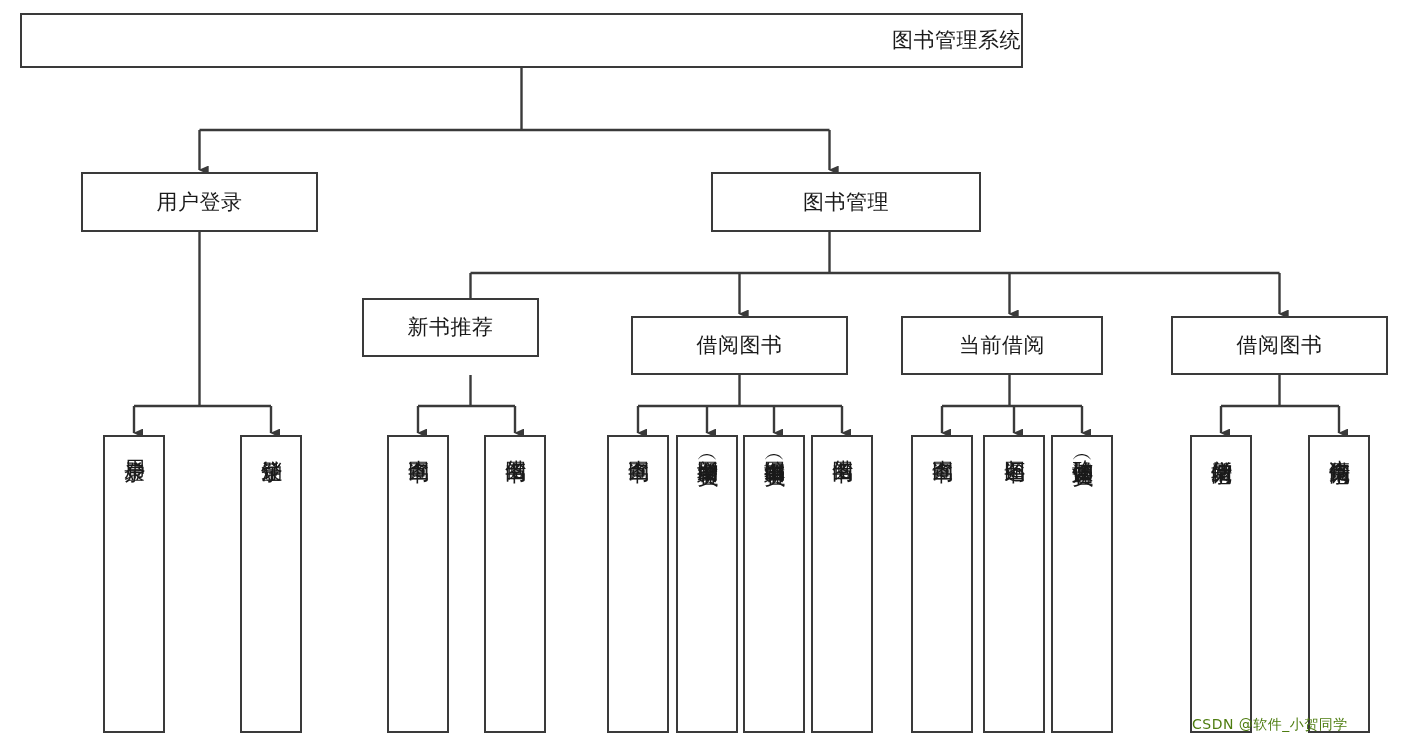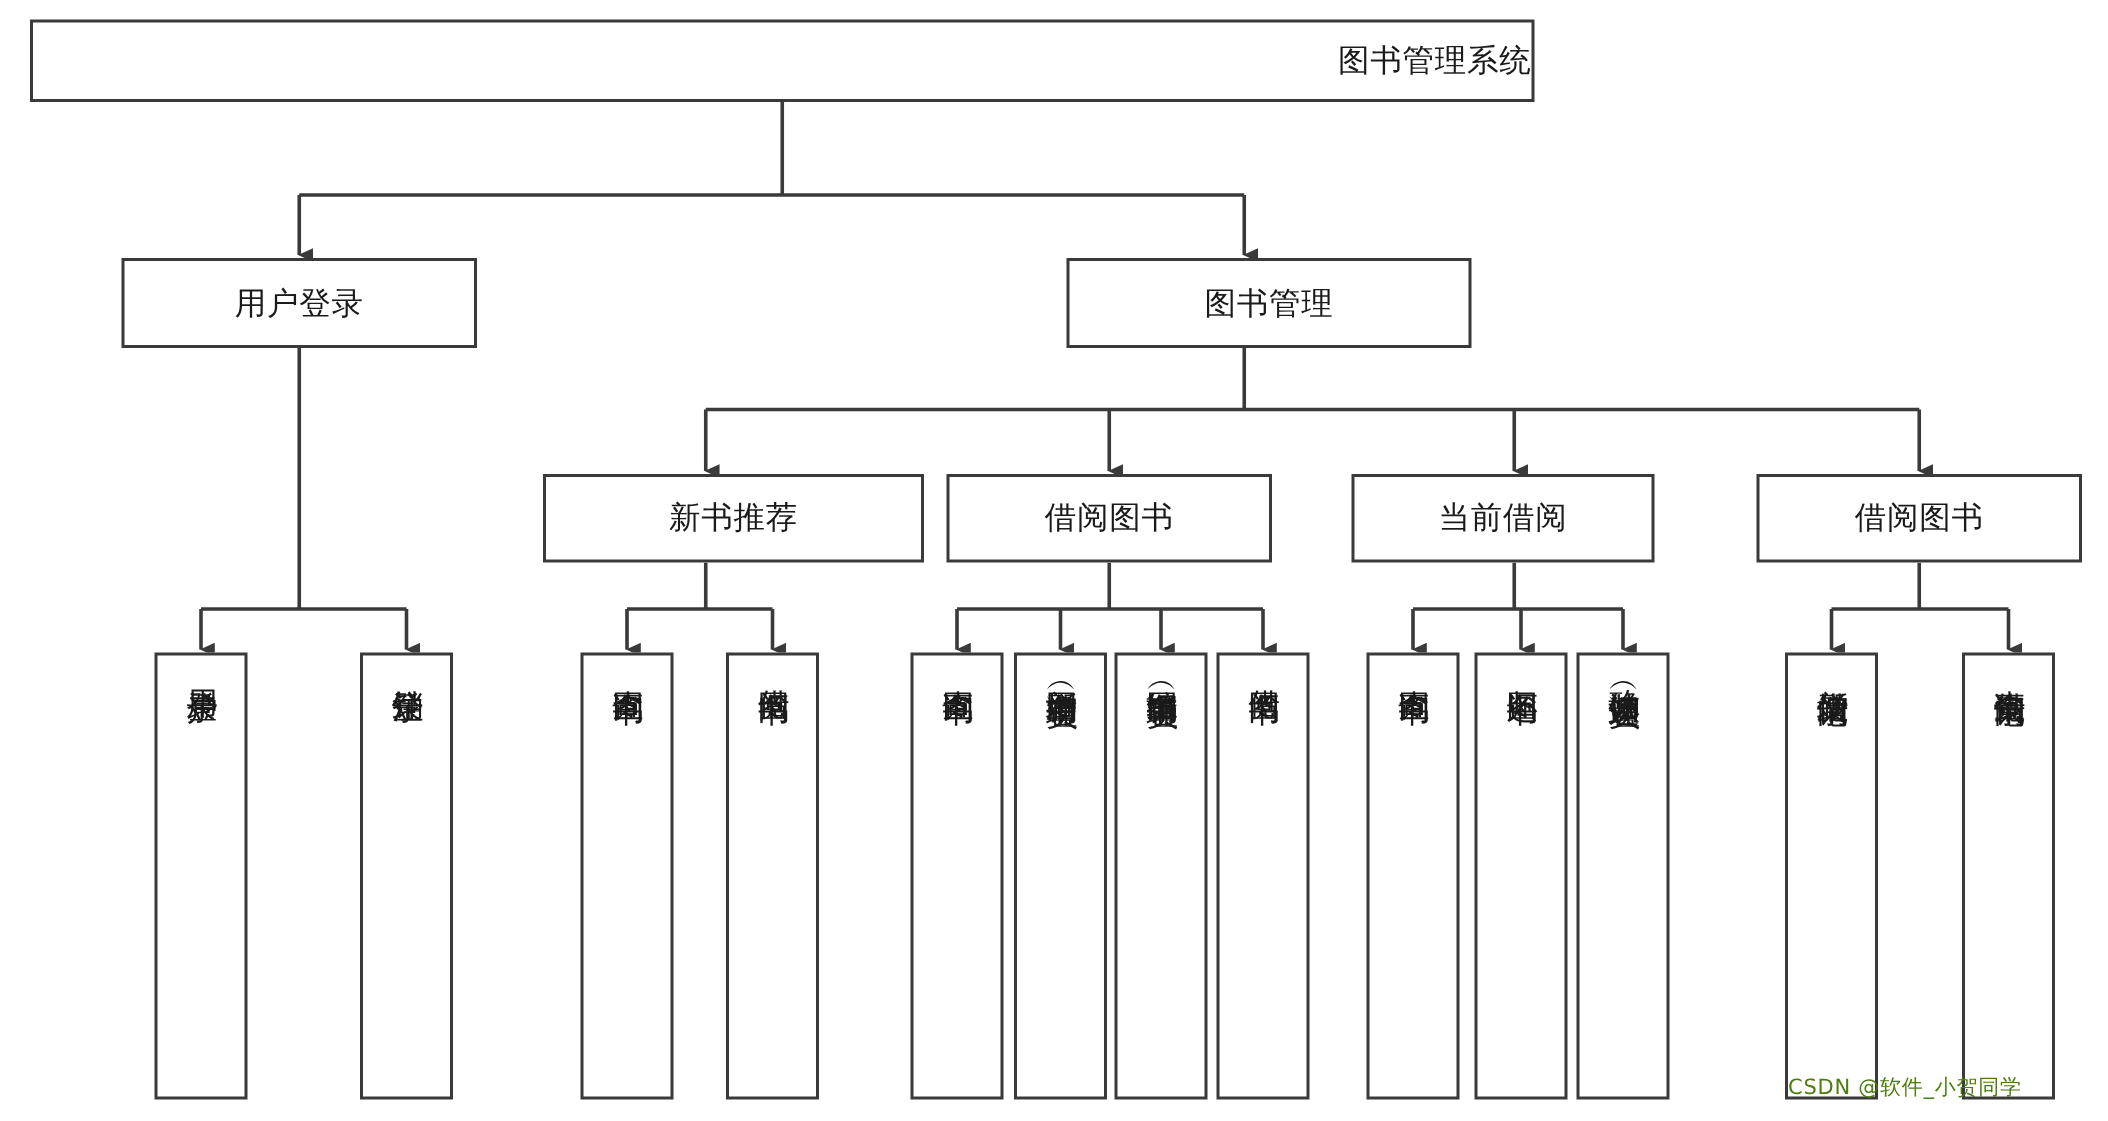--- a/index.html
+++ b/index.html
@@ -115,21 +115,21 @@
     <span class="label">图书管理系统</span>
   </div>
 
   <div class="node lvl2" id="node-l2-0" style="left: 81px; top: 172px; width: 237px; height: 60px;">
     <span class="label">用户登录</span>
   </div>
   <div class="node lvl2" id="node-l2-1" style="left: 711px; top: 172px; width: 270px; height: 60px;">
     <span class="label">图书管理</span>
   </div>
 
-  <div class="node lvl3" id="node-l3-0" style="left: 362px; top: 316px; width: 254px; height: 59px;">
+  <div class="node lvl3" id="node-l3-0" style="left: 362px; top: 298px; width: 177px; height: 59px;">
     <span class="label">新书推荐</span>
   </div>
   <div class="node lvl3" id="node-l3-1" style="left: 631px; top: 316px; width: 217px; height: 59px;">
     <span class="label">借阅图书</span>
   </div>
   <div class="node lvl3" id="node-l3-2" style="left: 901px; top: 316px; width: 202px; height: 59px;">
     <span class="label">当前借阅</span>
   </div>
   <div class="node lvl3" id="node-l3-3" style="left: 1171px; top: 316px; width: 217px; height: 59px;">
     <span class="label">借阅图书</span>

